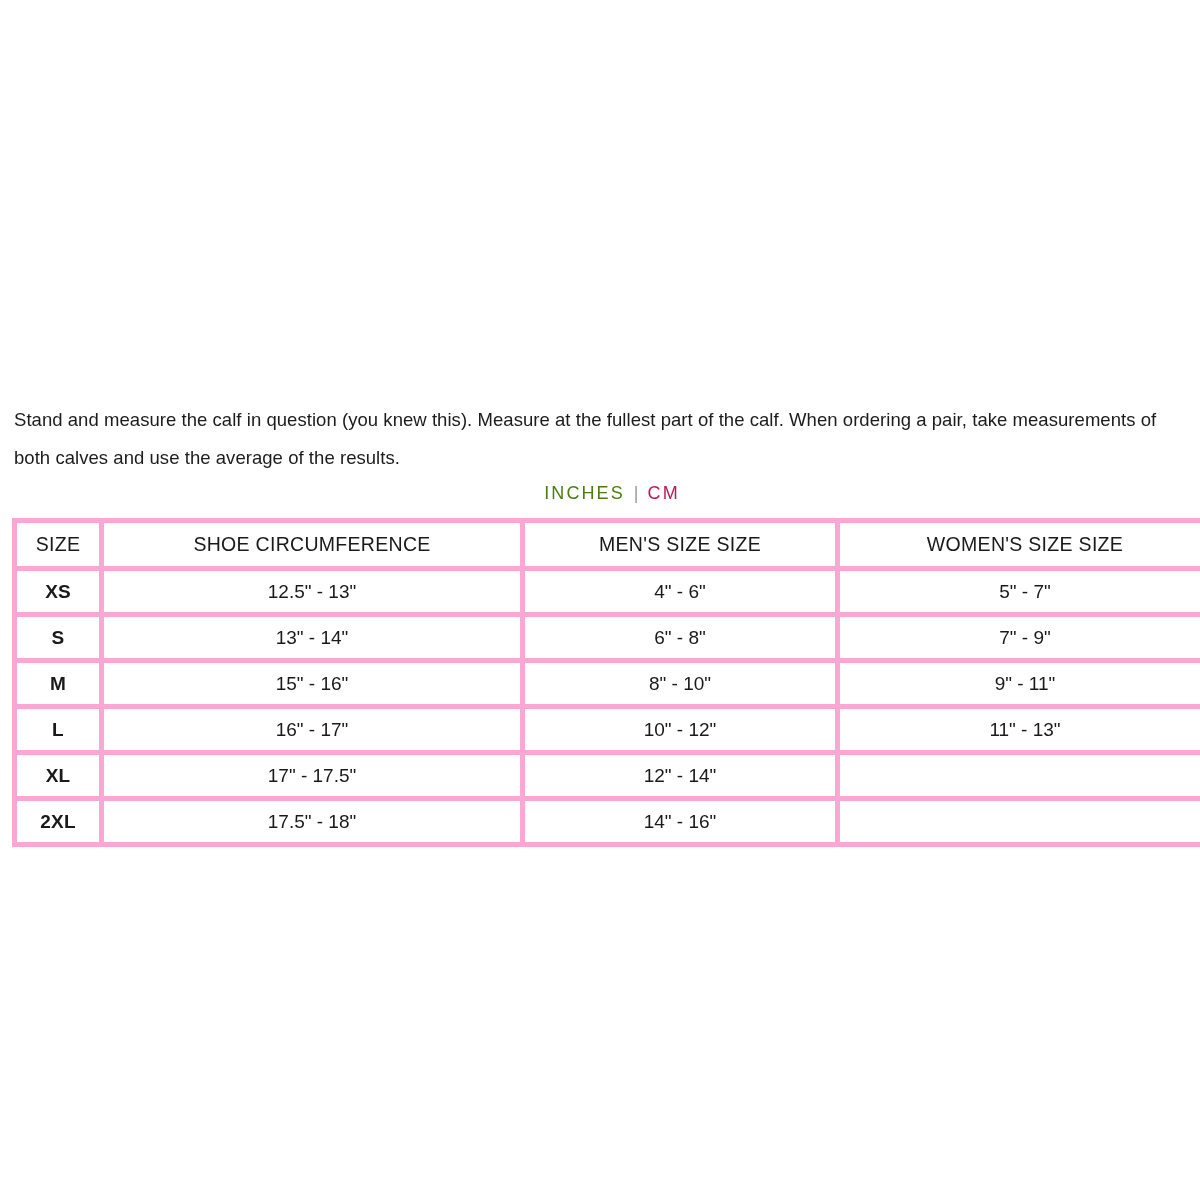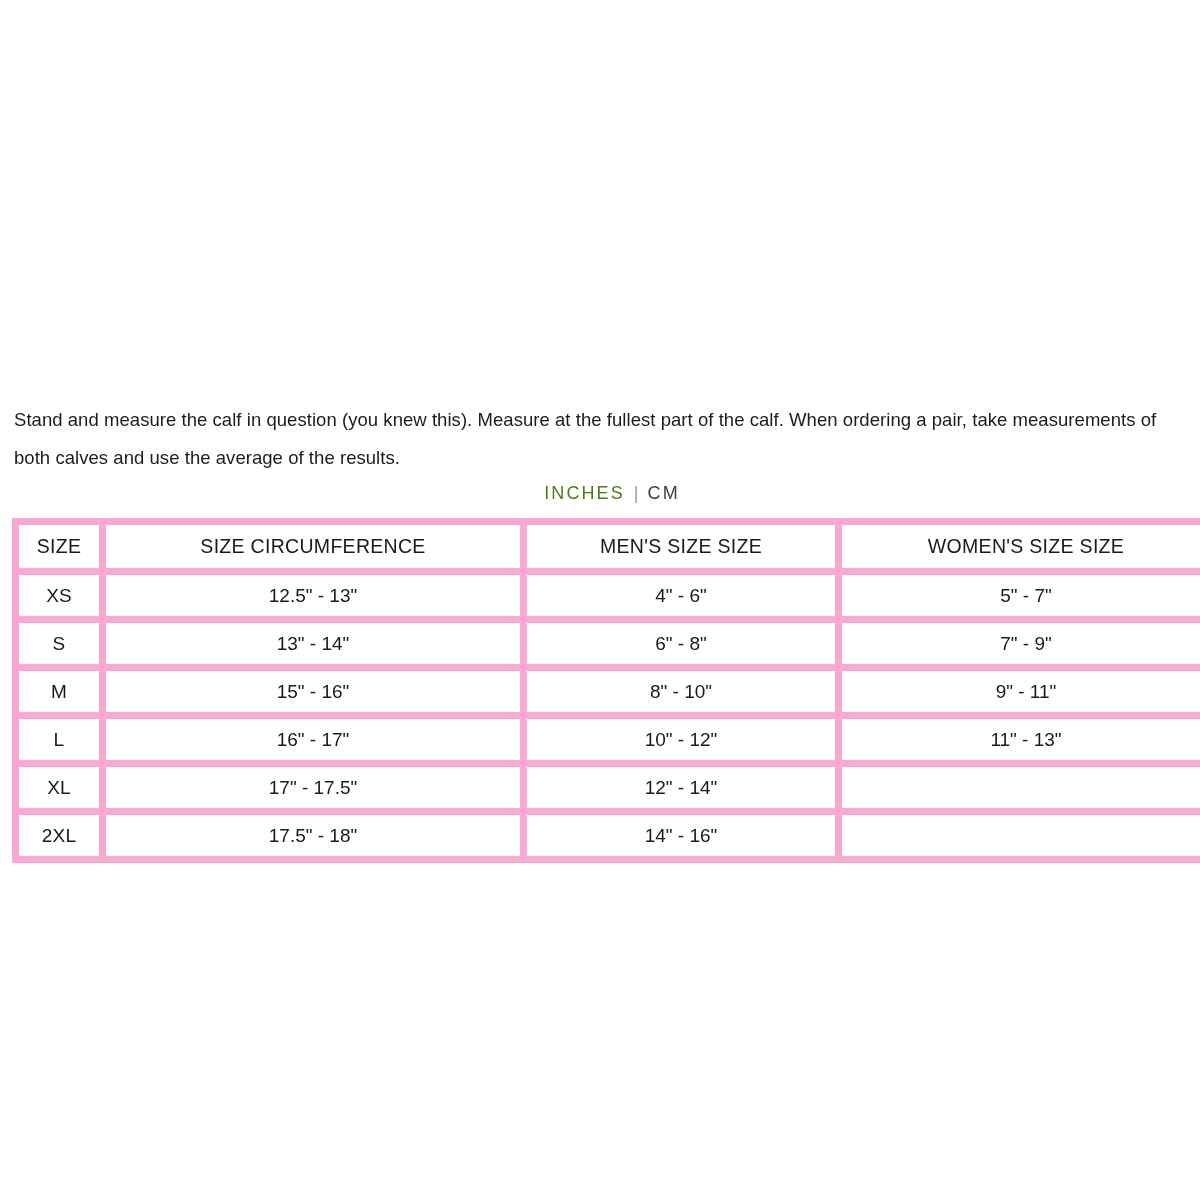--- a/index.html
+++ b/index.html
@@ -51,59 +51,60 @@
   .unit-toggle .unit-active {
     color: #4d7c0f;
     font-weight: 400;
   }
   .unit-toggle .unit-sep {
     color: #9a9a9a;
     padding: 0 7px 0 9px;
     font-weight: 300;
   }
   .unit-toggle .unit-inactive {
-    color: #404040;
+    color: #be185d;
     font-weight: 400;
   }
 
   
   .size-table {
     position: absolute;
     left: 0;
     top: 518px;
     width: 1198px;
     border-collapse: collapse;
     table-layout: fixed;
     border: 1px solid #e3e3e3;
   }
   .size-table col.c-size   { width: 87px;  }
   .size-table col.c-calf   { width: 421px; }
   .size-table col.c-men    { width: 315px; }
   .size-table col.c-women  { width: 375px; }
 
   .size-table th,
   .size-table td {
-    border: 7px solid #f9a8d4;
+    border: 5px solid #f9a8d4;
     height: 41px;
     padding: 0 4px;
     text-align: center;
     vertical-align: middle;
     font-size: 19px;
     font-weight: 400;
     color: #1a1a1a;
     background: #ffffff;
     white-space: nowrap;
   }
   .size-table th {
     font-size: 19.5px;
     letter-spacing: 0.3px;
     height: 43px;
   }
   .size-table td.cell-size {
     letter-spacing: 0.2px;
+    font-weight: bold;
   }
   .size-table td.empty-cell {
     color: transparent;
   }
 </style>
 </head>
 <body>
 
 <div class="page">
 
@@ -116,21 +117,21 @@
   <table class="size-table">
     <colgroup>
       <col class="c-size">
       <col class="c-calf">
       <col class="c-men">
       <col class="c-women">
     </colgroup>
     <thead>
       <tr>
         <th>SIZE</th>
-        <th>SIZE CIRCUMFERENCE</th>
+        <th>SHOE CIRCUMFERENCE</th>
         <th>MEN'S SIZE SIZE</th>
         <th>WOMEN'S SIZE SIZE</th>
       </tr>
     </thead>
     <tbody>
       <tr>
         <td class="cell-size">XS</td>
         <td>12.5" - 13"</td>
         <td>4" - 6"</td>
         <td>5" - 7"</td>

